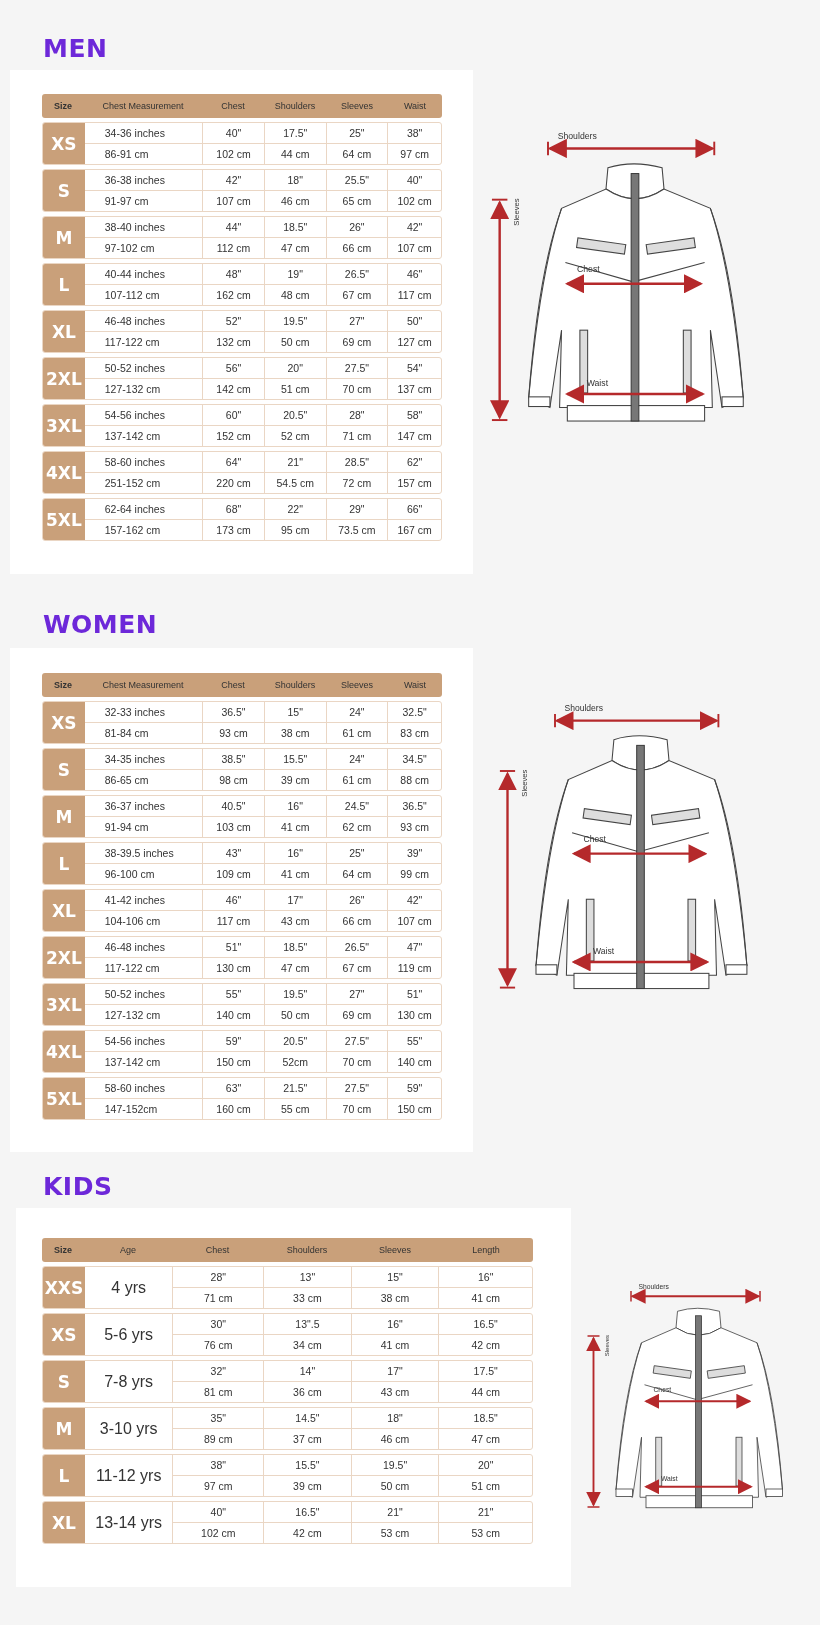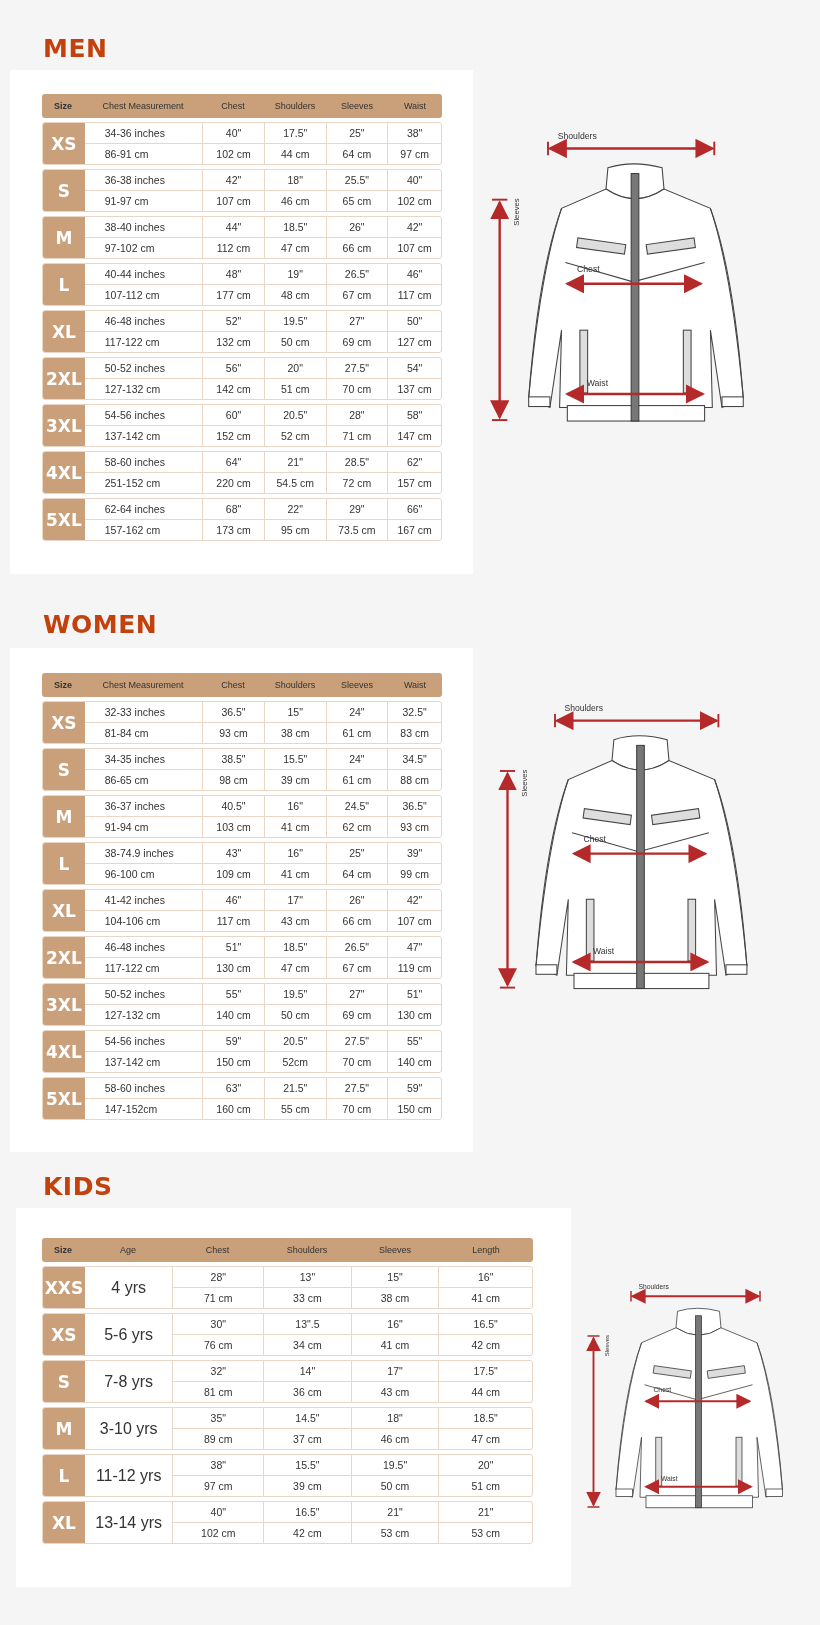--- a/index.html
+++ b/index.html
@@ -10,21 +10,21 @@
     color: #333;
     position: relative;
     overflow: hidden;
   }
   .section-title {
     position: absolute;
     left: 43px;
     font-family: "DejaVu Sans", sans-serif;
     font-weight: bold;
     font-size: 25px;
-    color: #c2410c;
+    color: #6d28d9;
     letter-spacing: 0.5px;
   }
   .panel {
     position: absolute;
     background: #ffffff;
   }
   .tbl {
     position: absolute;
     font-size: 10.5px;
   }
@@ -167,21 +167,21 @@
         </div>
       </div>
       <div class="row">
         <div class="size-cell" style="width:42px">L</div>
         <div class="col left" style="width:118px;border-left:none">
           <div>40-44 inches</div>
           <div>107-112 cm</div>
         </div>
         <div class="col" style="width:62px">
           <div>48"</div>
-          <div>177 cm</div>
+          <div>162 cm</div>
         </div>
         <div class="col" style="width:62px">
           <div>19"</div>
           <div>48 cm</div>
         </div>
         <div class="col" style="width:62px">
           <div>26.5"</div>
           <div>67 cm</div>
         </div>
         <div class="col" style="width:54px">
@@ -422,21 +422,21 @@
           <div>62 cm</div>
         </div>
         <div class="col" style="width:54px">
           <div>36.5"</div>
           <div>93 cm</div>
         </div>
       </div>
       <div class="row">
         <div class="size-cell" style="width:42px">L</div>
         <div class="col left" style="width:118px;border-left:none">
-          <div>38-74.9 inches</div>
+          <div>38-39.5 inches</div>
           <div>96-100 cm</div>
         </div>
         <div class="col" style="width:62px">
           <div>43"</div>
           <div>109 cm</div>
         </div>
         <div class="col" style="width:62px">
           <div>16"</div>
           <div>41 cm</div>
         </div>

